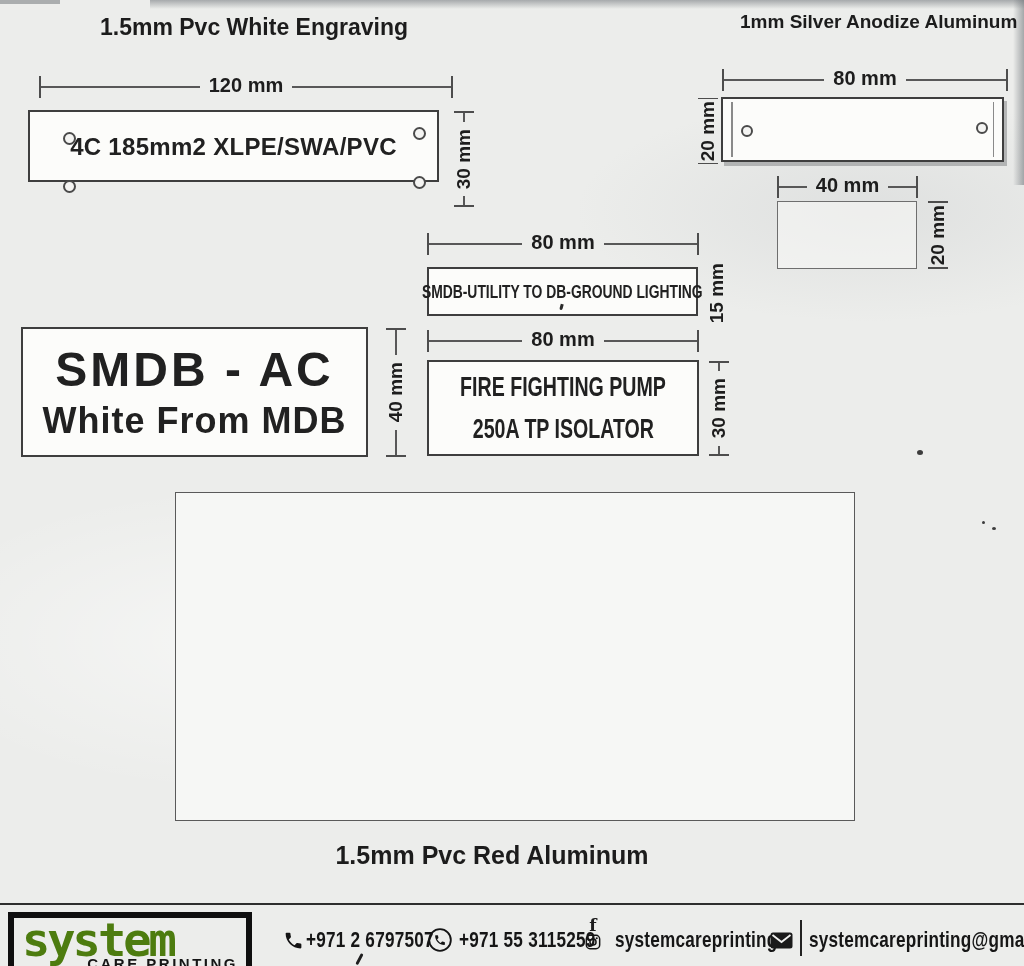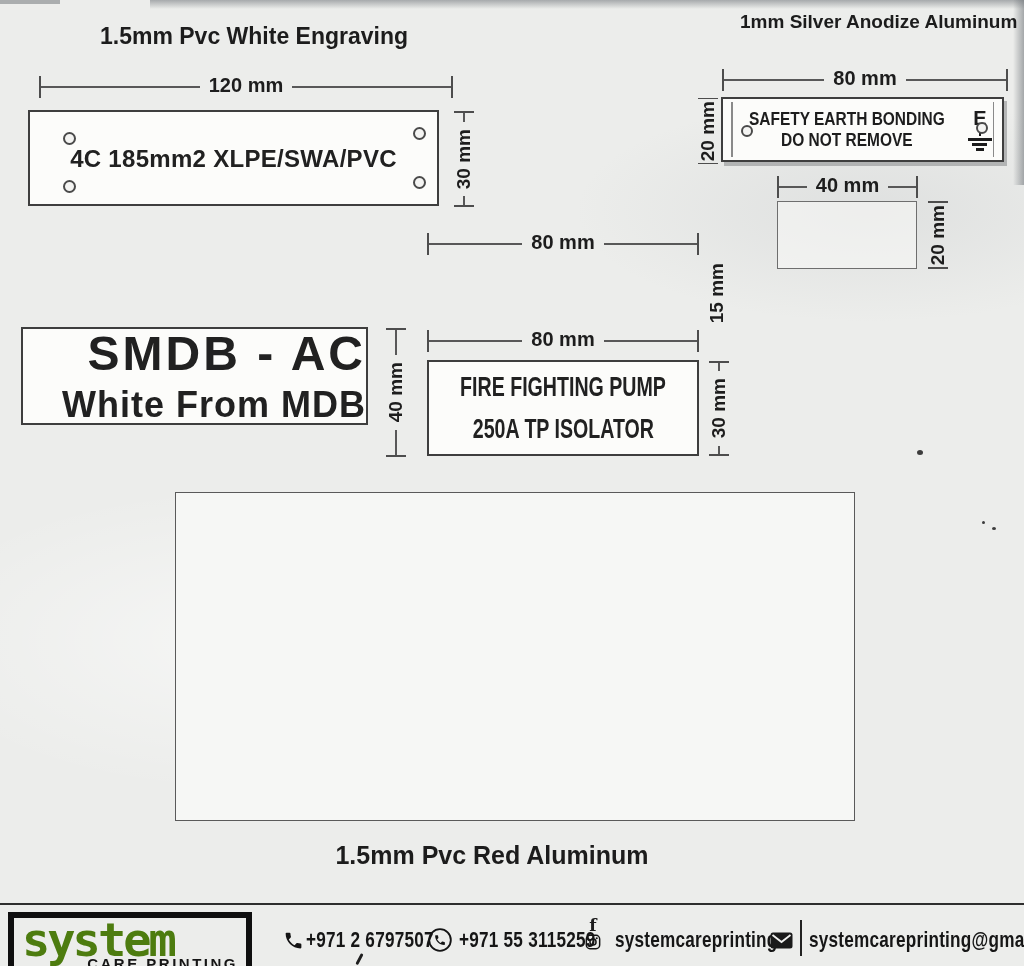--- a/index.html
+++ b/index.html
@@ -89,35 +89,35 @@
 </style>
 </head>
 <body>
 
 <div class="page">
 
   <div class="shade-top"></div>
   <div class="shade-tr"></div>
   <div class="shade-tl"></div>
 
-  <div class="heading" style="left:100px;top:14px;font-size:23px;margin-top:9px;">1.5mm  Pvc White Engraving</div>
+  <div class="heading" style="left:100px;top:14px;font-size:23px;">1.5mm  Pvc White Engraving</div>
 
   <div style="position:absolute;left:740px;top:10px;text-align:center;">
     <div class="heading" style="position:static;font-size:19px;line-height:23px;">1mm Silver Anodize Aluminum</div>
   </div>
 
   <div class="dim-h" style="left:27px;top:75px;width:414px;padding-left:12px;">
     <span class="tickv"></span>
     <span class="hline"></span>
     <span class="dim-text">120 mm</span>
     <span class="hline"></span>
     <span class="tickv"></span>
   </div>
 
-  <div class="plate" style="left:28px;top:110px;width:411px;height:96px;">
+  <div class="plate" style="left:28px;top:110px;width:411px;height:72px;">
     <span class="hole" style="left:33px;top:20px;"></span>
     <span class="hole" style="left:33px;top:68px;"></span>
     <span class="hole" style="left:383px;top:15px;"></span>
     <span class="hole" style="left:383px;top:64px;"></span>
     <div class="plate-line mdb-line">4C 185mm2 XLPE/SWA/PVC</div>
   </div>
 
   <div class="dim-v" style="left:447px;top:111px;height:96px;">
     <span class="tickh"></span>
     <span class="vline"></span>
@@ -138,73 +138,64 @@
     <span class="tickh"></span>
     <span class="dim-text-v" style="padding:2px 0;">20 mm</span>
     <span class="tickh"></span>
   </div>
 
   <div class="plate safety" style="left:721px;top:97px;width:283px;height:65px;">
     <div class="bevel" style="left:8px;"></div>
     <div class="bevel" style="right:8px;"></div>
     <span class="hole" style="left:18px;top:26px;width:12px;height:12px;"></span>
     <span class="hole" style="left:253px;top:23px;width:12px;height:12px;"></span>
-    <div class="safety-content">
-      <div class="safety-text">
-        <div>SAFETY EARTH BONDING</div>
-        <div>DO NOT REMOVE</div>
-      </div>
-      <div class="earth">
-        <span class="e-letter">E</span>
-        <span class="stem"></span>
-        <span class="b1"></span>
-        <span class="b2"></span>
-        <span class="b3"></span>
-      </div>
-    </div>
   </div>
 
   <div class="dim-h" style="left:777px;top:175px;width:141px;">
     <span class="tickv"></span>
     <span class="hline"></span>
     <span class="dim-text">40 mm</span>
     <span class="hline"></span>
     <span class="tickv"></span>
   </div>
 
   <div class="blank-rect" style="left:777px;top:201px;width:140px;height:68px;"></div>
 
   <div class="dim-v" style="left:921px;top:201px;height:68px;">
     <span class="tickh"></span>
     <span class="dim-text-v" style="padding:2px 0;">20 mm</span>
     <span class="tickh"></span>
   </div>
 
 
-  <div class="plate" style="left:21px;top:327px;width:347px;height:98px;align-items:flex-end;">
+  <div class="plate" style="left:21px;top:327px;width:347px;height:130px;">
     <div class="plate-line smdb-l1">SMDB - AC</div>
     <div class="plate-line smdb-l2">White From MDB</div>
   </div>
 
   <div class="dim-v" style="left:379px;top:328px;height:129px;">
     <span class="tickh"></span>
     <span class="vline"></span>
     <span class="dim-text-v">40 mm</span>
     <span class="vline"></span>
     <span class="tickh"></span>
   </div>
 
   <div class="dim-h" style="left:427px;top:232px;width:272px;">
     <span class="tickv"></span>
     <span class="hline"></span>
     <span class="dim-text">80 mm</span>
     <span class="hline"></span>
     <span class="tickv"></span>
   </div>
 
+  <div class="plate" style="left:427px;top:267px;width:271px;height:49px;">
+    <div class="plate-line cond util-line">SMDB-UTILITY TO DB-GROUND LIGHTING</div>
+    <span class="comma-art" style="left:131px;bottom:4px;"></span>
+  </div>
 
   <div class="dim-v" style="left:700px;top:261px;height:62px;">
     <span class="tickh"></span>
     <span class="dim-text-v" style="padding:2px 0;">15 mm</span>
     <span class="tickh"></span>
   </div>
 
   <div class="dim-h" style="left:427px;top:329px;width:272px;">
     <span class="tickv"></span>
     <span class="hline"></span>

